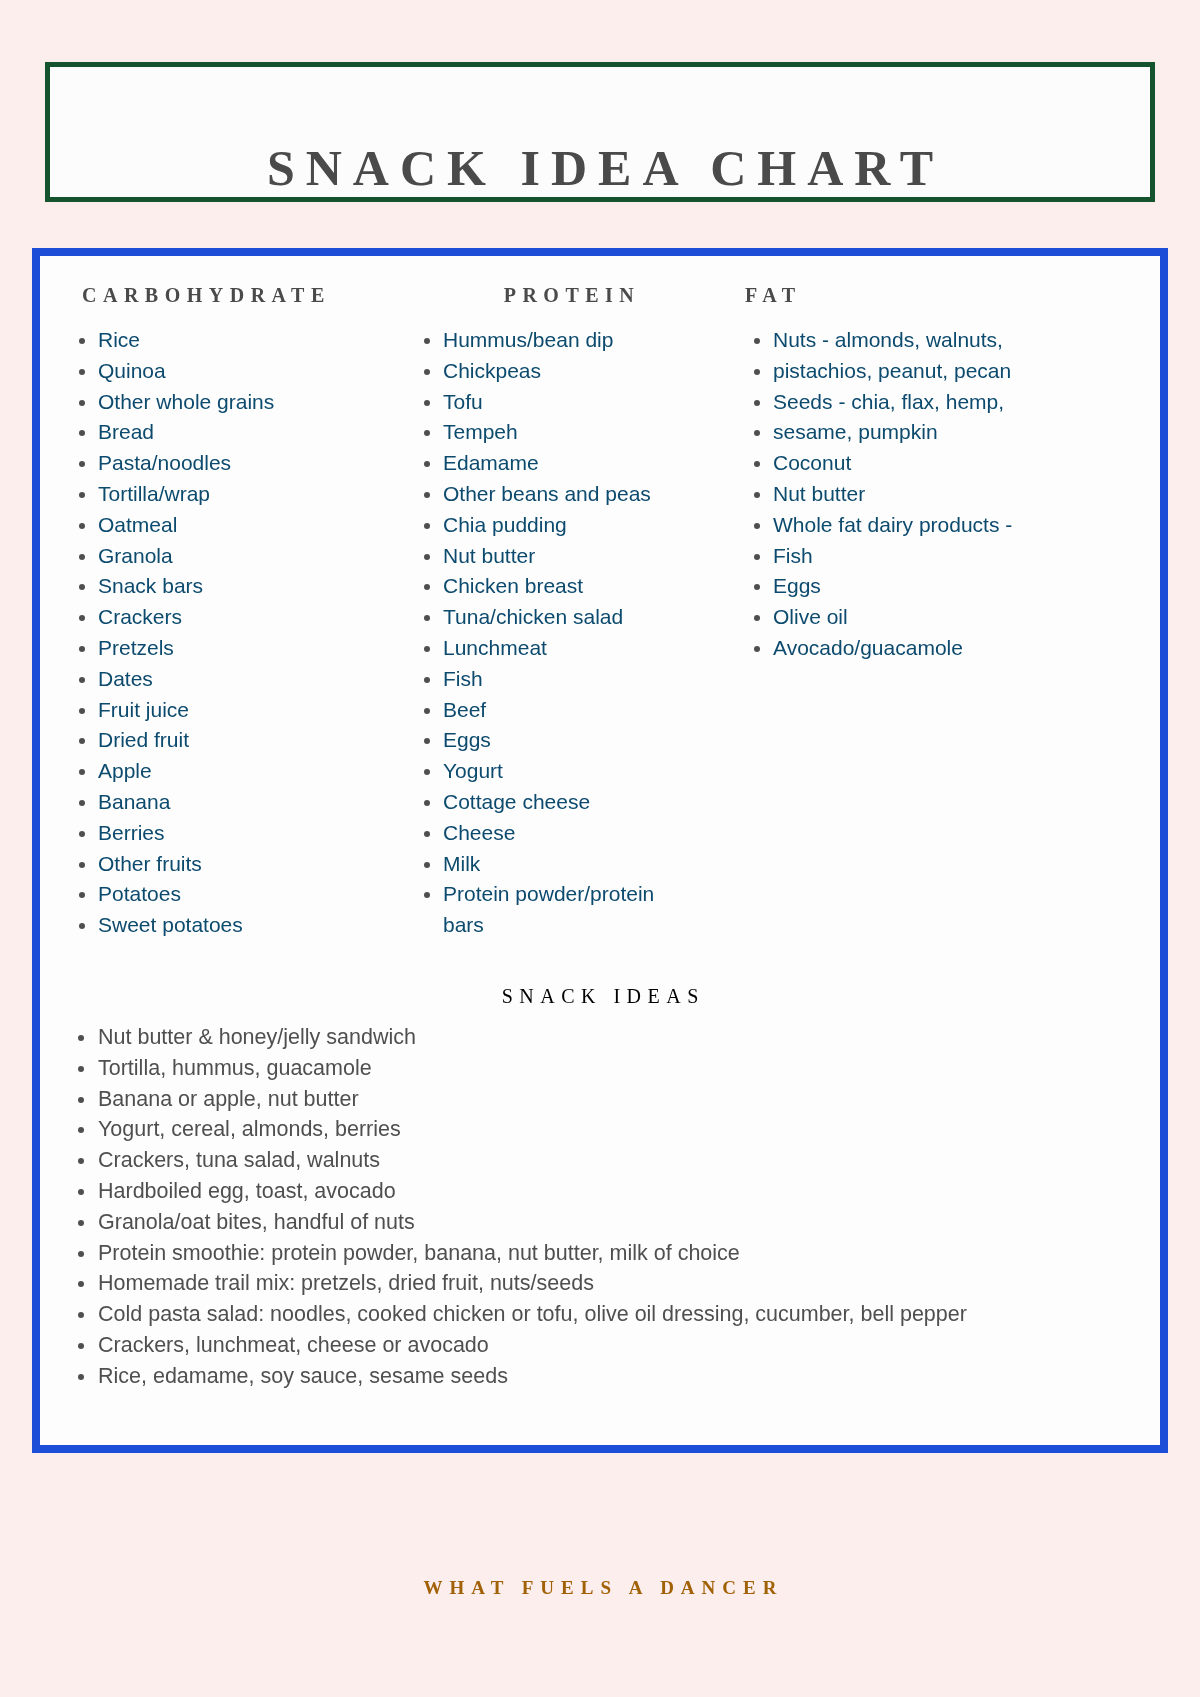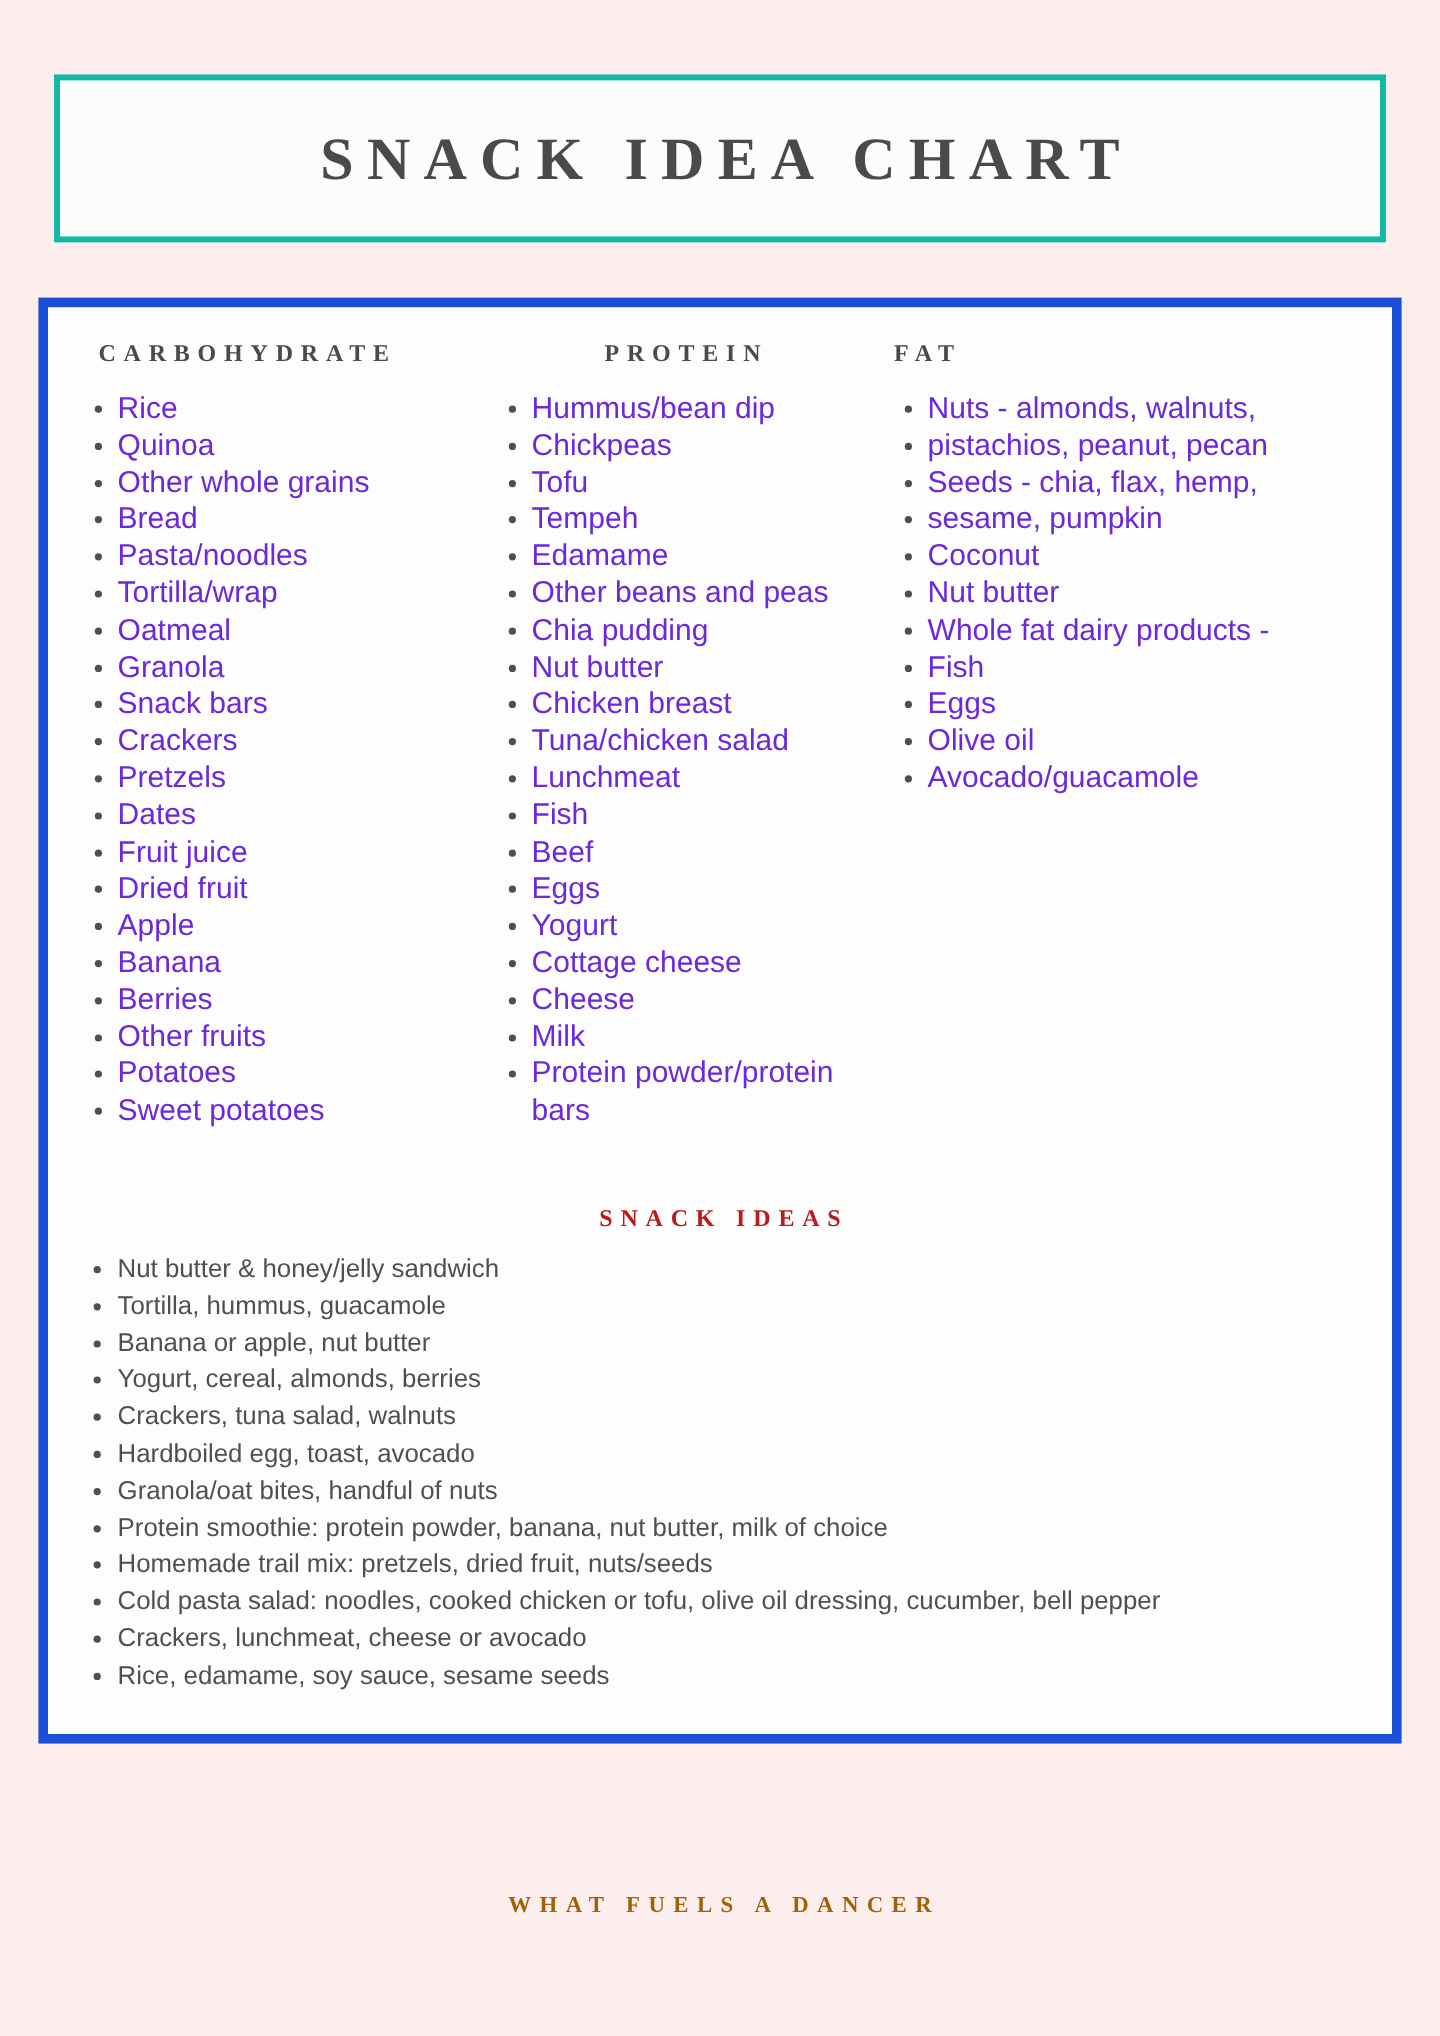--- a/index.html
+++ b/index.html
@@ -16,25 +16,25 @@
   .page {
     width: 1200px;
     height: 1697px;
     padding: 0;
     position: relative;
   }
 
   
   .title-box {
     margin: 62px 45px 0 45px;
-    border: 5px solid #14b8a6;
+    border: 5px solid #14532d;
     background: #fdfcfc;
     height: 140px;
     display: flex;
-    align-items: center;
+    align-items: flex-end;
     justify-content: center;
   }
   .title-text {
     font-family: "Liberation Serif", serif;
     font-weight: bold;
     font-size: 50px;
     letter-spacing: 11px;
     color: #4a4a4a;
     text-indent: 11px;
     white-space: nowrap;
@@ -75,49 +75,49 @@
   .col-fat .col-head     { padding-left: 8px; }
 
   ul.bullets {
     list-style: none;
     margin: 0;
     padding: 0;
   }
   ul.bullets li {
     position: relative;
     padding-left: 36px;
-    font-size: 25px;
+    font-size: 21px;
     line-height: 30.8px;
-    color: #6d28d9;
+    color: #0c4a6e;
     white-space: nowrap;
   }
   ul.bullets li::before {
     content: "";
     position: absolute;
     left: 17px;
     top: 13px;
     width: 6px;
     height: 6px;
     border-radius: 50%;
     background: #4f4f4f;
   }
   ul.bullets li.no-bullet::before { display: none; }
   ul.bullets li.indent-cont {
     padding-left: 36px;
   }
 
   
   .snack-head {
     font-family: "Liberation Serif", serif;
-    font-weight: bold;
+    font-weight: normal;
     font-size: 20px;
     letter-spacing: 6.5px;
-    color: #b91c1c;
+    color: #000000;
     text-align: center;
-    margin: 64px 0 14px 0;
+    margin: 44px 0 14px 0;
     text-indent: 6.5px;
   }
   ul.snack-list {
     list-style: none;
     margin: 0;
     padding: 0;
   }
   ul.snack-list li {
     position: relative;
     padding-left: 36px;

